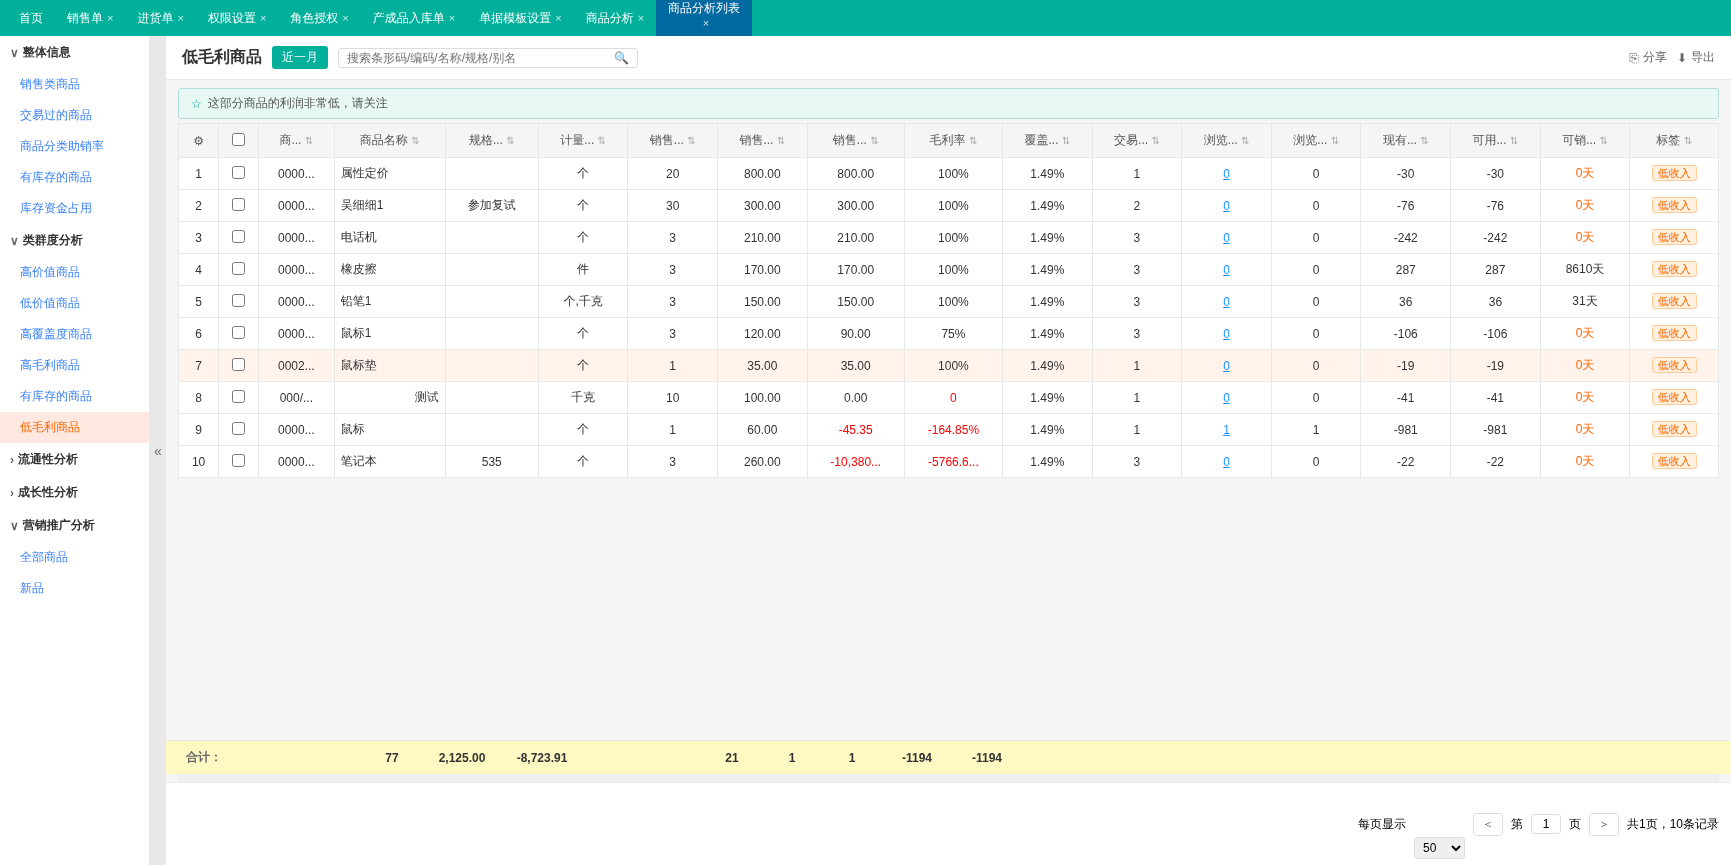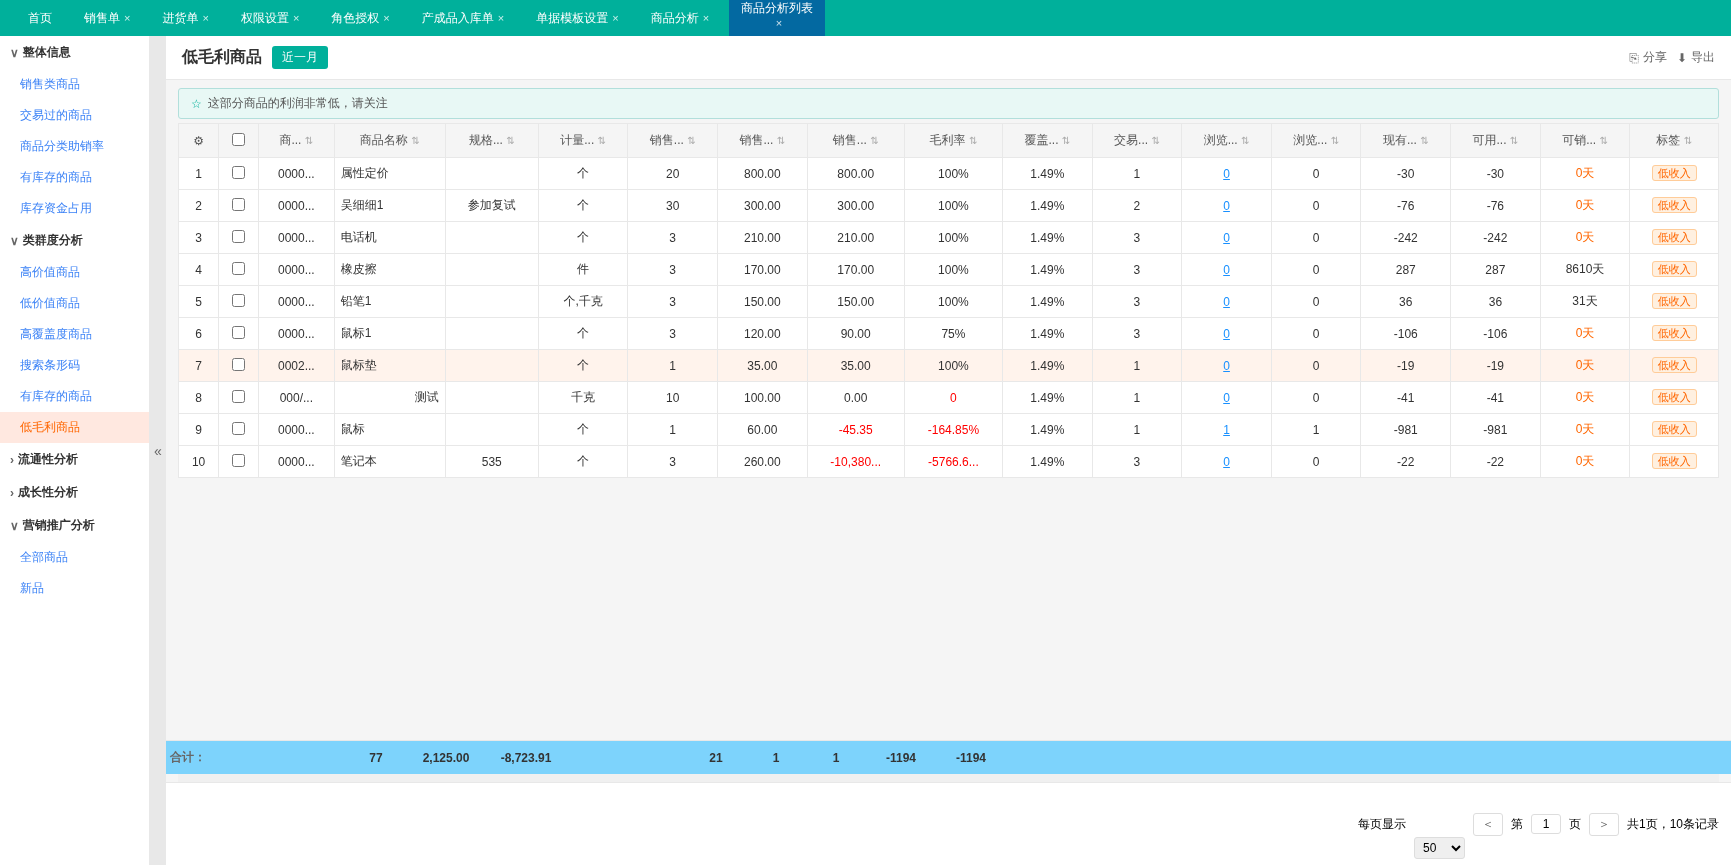--- a/index.html
+++ b/index.html
@@ -4,23 +4,23 @@
   <style>
     * { box-sizing: border-box; margin: 0; padding: 0; font-family: 'Microsoft YaHei', Arial, sans-serif; font-size: 12px; }
     body { background: #f5f5f5; overflow-x: hidden; }
 
     
     .top-nav {
       background: #00b09b;
       display: flex;
       align-items: center;
       height: 36px;
-      padding: 0 16px;
+      padding: 0 7px;
       color: #fff;
-      gap: 8px;
+      gap: 0;
     }
     .nav-item {
       padding: 0 12px;
       height: 36px;
       display: flex;
       align-items: center;
       cursor: pointer;
       color: #fff;
       white-space: nowrap;
     }
@@ -181,23 +181,23 @@
       border-radius: 3px;
       padding: 1px 5px;
       font-size: 11px;
     }
     .red-text { color: #ff0000; }
     .orange-text { color: #ff6600; }
     .link-text { color: #1890ff; cursor: pointer; text-decoration: underline; }
 
     
     .footer-bar {
-      background: #7dd3fc;
+      background: #fef9c3;
       border-top: 1px solid #e8e8e8;
-      padding: 8px 4px;
+      padding: 8px 20px;
       display: flex;
       align-items: center;
     }
     .footer-label { color: #666; margin-right: 20px; font-weight: bold; }
     .footer-cells {
       display: flex;
       gap: 0;
       flex: 1;
     }
     .footer-cell {
@@ -305,21 +305,21 @@
     <div class="sidebar-item">有库存的商品</div>
     <div class="sidebar-item">库存资金占用</div>
 
     <div class="sidebar-group-header">
       <span class="arrow">∨</span>
       <span>类群度分析</span>
     </div>
     <div class="sidebar-item">高价值商品</div>
     <div class="sidebar-item">低价值商品</div>
     <div class="sidebar-item">高覆盖度商品</div>
-    <div class="sidebar-item">搜索条形码</div>
+    <div class="sidebar-item">高毛利商品</div>
     <div class="sidebar-item">有库存的商品</div>
     <div class="sidebar-item active">低毛利商品</div>
 
     <div class="sidebar-group-header">
       <span class="arrow">›</span>
       <span>流通性分析</span>
     </div>
 
     <div class="sidebar-group-header">
       <span class="arrow">›</span>
@@ -334,20 +334,24 @@
     <div class="sidebar-item">新品</div>
   </div>
 
   <div class="collapse-btn">«</div>
 
   <div class="content">
 
     <div class="content-header">
       <span class="content-title">低毛利商品</span>
       <button class="time-filter-btn">近一月</button>
+      <div class="search-box">
+        <input type="text" placeholder="搜索条形码/编码/名称/规格/别名" style="">
+        <span style="color:#aaa;">🔍</span>
+      </div>
       <div class="header-actions">
         <div class="action-btn">
           <span>⎘</span>
           <span>分享</span>
         </div>
         <div class="action-btn">
           <span>⬇</span>
           <span>导出</span>
         </div>
       </div>

